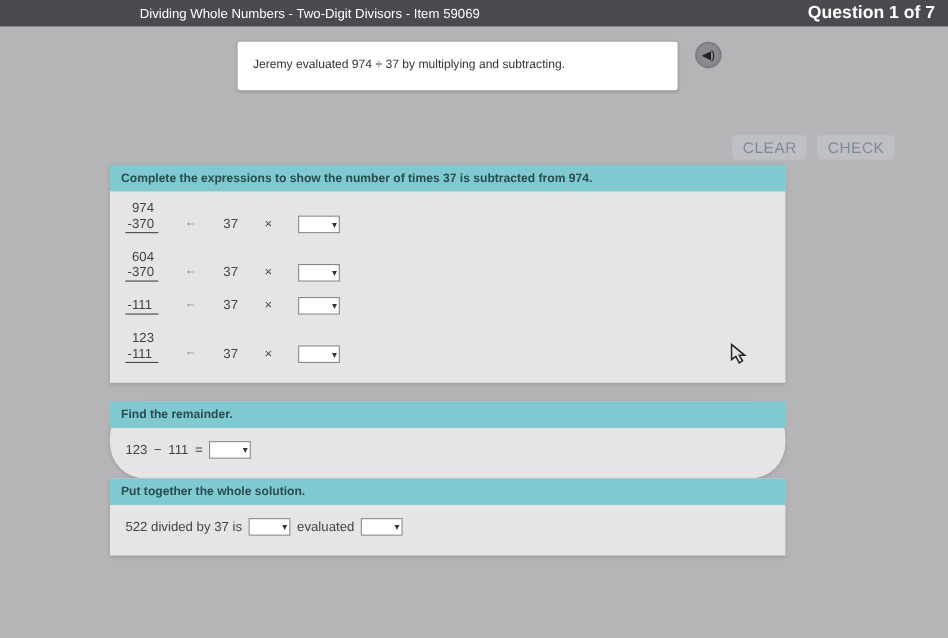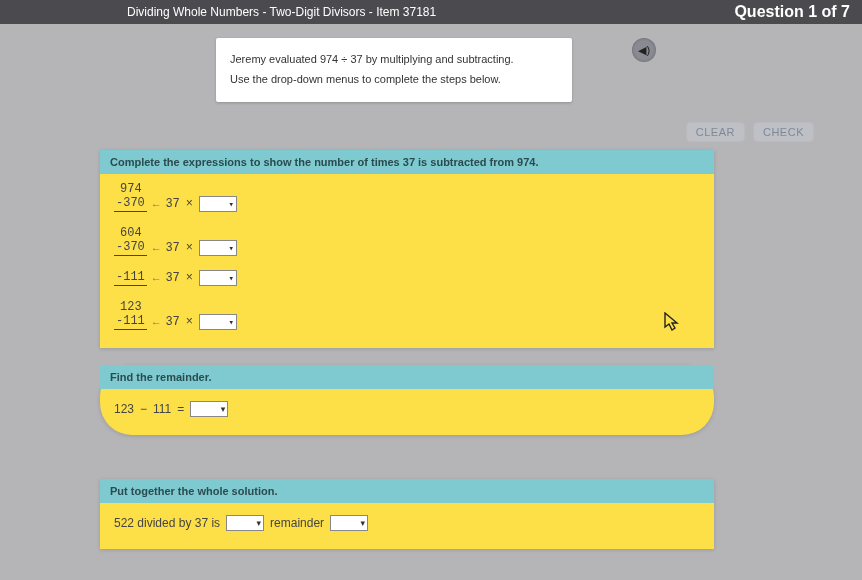--- a/index.html
+++ b/index.html
@@ -21,21 +21,21 @@
       align-items: center;
       padding: 0 12px;
       font-size: 12px;
     }
     .header-bar .title { padding-left: 115px; }
     .header-bar .qcount { margin-left: auto; font-weight: bold; font-size: 16px; }
     .instruction-box {
       position: absolute;
       top: 38px;
       left: 216px;
-      width: 356px;
+      width: 400px;
       background: #fff;
       border-radius: 2px;
       padding: 12px 14px;
       box-shadow: 0 1px 3px rgba(0,0,0,.2);
       font-size: 11px;
       color: #333;
       line-height: 1.8;
     }
     .audio-btn {
       position: absolute;
@@ -58,48 +58,47 @@
       top: 122px;
       right: 48px;
       display: flex;
       gap: 8px;
     }
     .pill-btn {
       background: #bfbfc6;
       color: #7d8a96;
       border-radius: 4px;
       padding: 4px 10px;
-      font-size: 11px;
+      font-size: 14px;
       letter-spacing: .5px;
       cursor: pointer;
       box-shadow: inset 0 0 2px rgba(0,0,0,.1);
     }
     .panel {
       position: absolute;
       left: 100px;
       width: 614px;
-      background: #fde047;
+      background: #e5e5e5;
       box-shadow: 0 1px 4px rgba(0,0,0,.15);
     }
     .panel-header {
       background: #7ecad0;
       color: #2a4b4f;
       font-weight: bold;
       font-size: 11px;
       padding: 6px 10px;
     }
     .panel-body { padding: 8px 14px 14px; color: #444; }
-    .step-row { margin-bottom: 14px; font-size: 12px; font-family: Liberation Mono, monospace; }
+    .step-row { margin-bottom: 14px; font-size: 12px; }
     .step-top {
       padding-left: 6px;
     }
     .step-sub {
       display: flex;
-      align-items: center;
-      gap: 6px;
+      gap: 24px;
     }
     .underlined {
       border-bottom: 1.5px solid #444;
       padding: 0 2px 1px 2px;
       min-width: 30px;
       display: inline-block;
     }
     .arrow { color: #777; font-size: 11px; }
     .dd {
       display: inline-flex;
@@ -113,42 +112,41 @@
       color: #555;
       cursor: pointer;
     }
     .dd .chev {
       margin-left: auto;
       font-size: 9px;
       color: #333;
     }
     #panel1 { top: 150px; }
     #panel2 { top: 365px; border-radius: 32px; }
-    #panel3 { top: 435px; margin-top: 44px; }
+    #panel3 { top: 435px; }
     .line { display: flex; align-items: center; gap: 6px; font-size: 12px; padding: 4px 0; flex-wrap: wrap; }
     .cursor {
       position: absolute;
       top: 312px;
       left: 664px;
       font-size: 18px;
       color: #222;
       pointer-events: none;
     }
   </style>
 </head>
 <body>
 
 <div class="header-bar">
-  <span class="title">Dividing Whole Numbers - Two-Digit Divisors - Item 37181</span>
+  <span class="title">Dividing Whole Numbers - Two-Digit Divisors - Item 59069</span>
   <span class="qcount">Question 1 of 7</span>
 </div>
 
 <div class="instruction-box">
   <div>Jeremy evaluated 974 ÷ 37 by multiplying and subtracting.</div>
-  <div>Use the drop-down menus to complete the steps below.</div>
 </div>
 
 <div class="audio-btn">
   <span>◀)</span>
 </div>
 
 <div class="action-btns">
   <div class="pill-btn">CLEAR</div>
   <div class="pill-btn">CHECK</div>
 </div>
@@ -227,21 +225,21 @@
 </div>
 
 <div class="panel" id="panel3">
   <div class="panel-header">Put together the whole solution.</div>
   <div class="panel-body">
     <div class="line">
       <span>522 divided by 37 is</span>
       <span class="dd">
           <span class="chev">▾</span>
         </span>
-      <span>remainder</span>
+      <span>evaluated</span>
       <span class="dd">
           <span class="chev">▾</span>
         </span>
     </div>
   </div>
 </div>
 
 <div class="cursor">
   <svg width="16" height="20" viewBox="0 0 16 20">
     <path d="M1 1 L1 15 L5 12 L8 18 L11 16 L8 11 L13 11 Z" fill="none" stroke="#222" stroke-width="1.4"></path>

